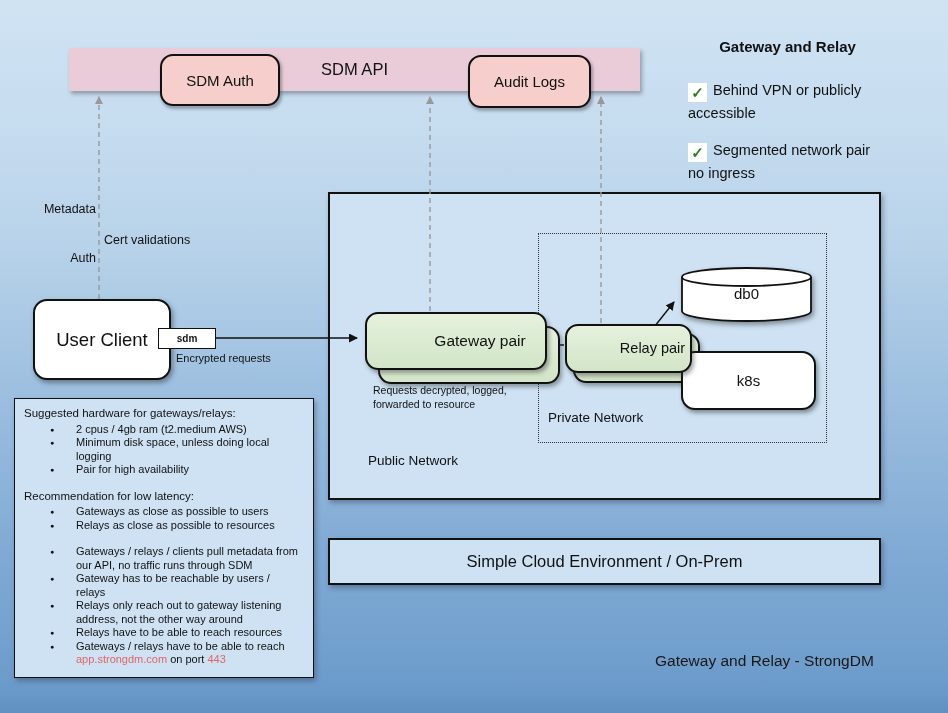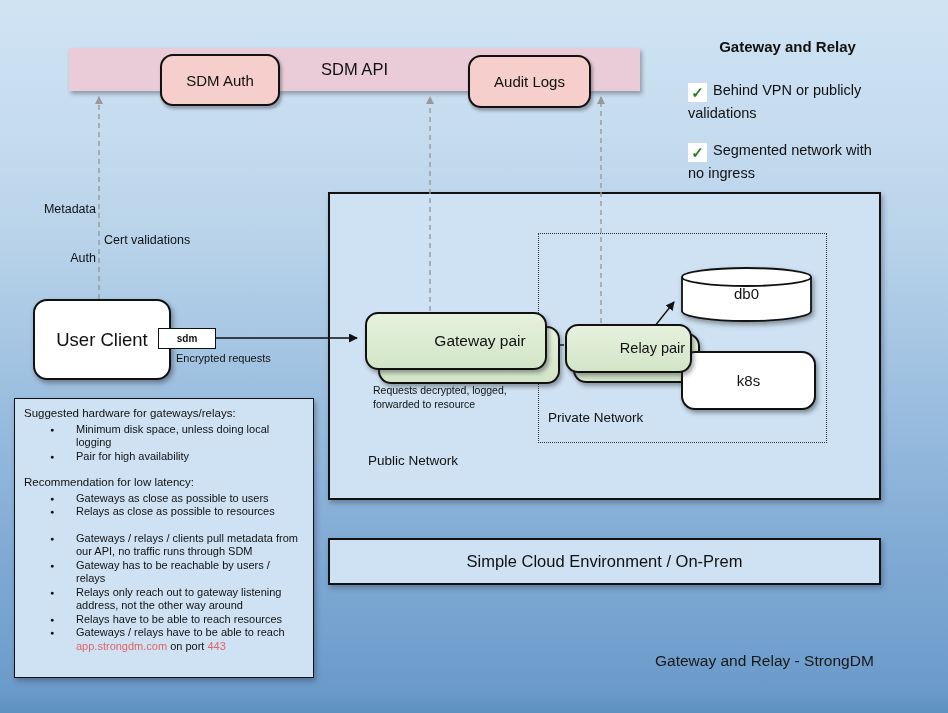--- a/index.html
+++ b/index.html
@@ -104,24 +104,24 @@
   </div>
   <div class="abs pink-box sdm-auth">
     <span>SDM Auth</span>
   </div>
   <div class="abs pink-box audit-logs">
     <span>Audit Logs</span>
   </div>
 
   <div class="abs legend-title">Gateway and Relay</div>
   <div class="abs legend-item legend-item-1">
-    <span class="check">✓</span><span>Behind VPN or publicly validations</span>
+    <span class="check">✓</span><span>Behind VPN or publicly accessible</span>
   </div>
   <div class="abs legend-item legend-item-2">
-    <span class="check">✓</span><span>Segmented network with no ingress</span>
+    <span class="check">✓</span><span>Segmented network pair no ingress</span>
   </div>
 
   <div class="abs conn-label lbl-metadata">Metadata</div>
   <div class="abs conn-label lbl-cert">Cert validations</div>
   <div class="abs conn-label lbl-auth">Auth</div>
 
   <div class="abs user-client">
     <span>User Client</span>
   </div>
   <div class="abs sdm-badge">
@@ -158,20 +158,24 @@
   <div class="abs k8s-box">
     <span>k8s</span>
   </div>
 
   <div class="abs info-panel">
     <div>
         <div class="info-section">
           <div class="info-heading">Suggested hardware for gateways/relays:</div>
           <div class="bullet-row">
             <span class="bullet-dot">●</span>
+            <span class="bullet-text"><span>2 cpus / 4gb ram (t2.medium AWS)</span></span>
+          </div>
+          <div class="bullet-row">
+            <span class="bullet-dot">●</span>
             <span class="bullet-text"><span>Minimum disk space, unless doing local logging</span></span>
           </div>
           <div class="bullet-row">
             <span class="bullet-dot">●</span>
             <span class="bullet-text"><span>Pair for high availability</span></span>
           </div>
         </div>
         <div class="info-section">
           <div class="info-heading">Recommendation for low latency:</div>
           <div class="bullet-row">

